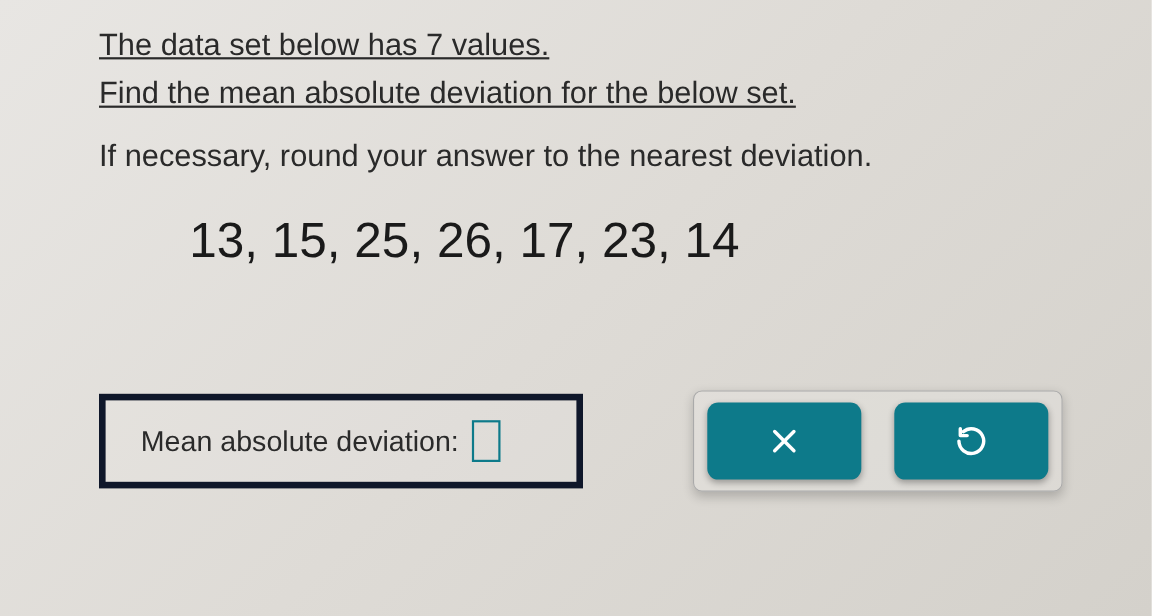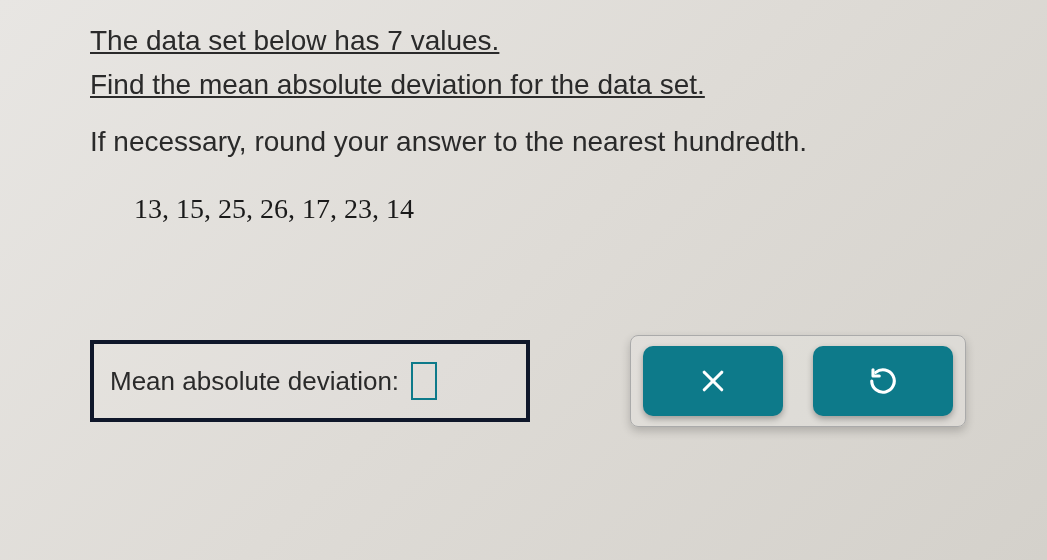--- a/index.html
+++ b/index.html
@@ -27,34 +27,34 @@
       margin-bottom: 2px;
       text-decoration: underline;
     }
     .instruction {
       font-size: 28px;
       color: #2a2a2a;
       margin-top: 18px;
       margin-bottom: 35px;
     }
     .data-set {
-      font-family: Liberation Serif, serif;
-      font-size: 28px;
+      font-family: Liberation Sans, sans-serif;
+      font-size: 45px;
       color: #1a1a1a;
-      margin-left: 44px;
+      margin-left: 82px;
       margin-bottom: 110px;
     }
     .bottom-row {
       display: flex;
       align-items: center;
       gap: 100px;
     }
     .answer-box {
-      border: 4px solid #0f172a;
-      padding: 18px 16px;
+      border: 6px solid #0f172a;
+      padding: 18px 32px;
       display: flex;
       align-items: center;
       gap: 12px;
       background: rgba(255,255,255,0.08);
       min-width: 440px;
     }
     .answer-label {
       font-size: 26px;
       color: #2a2a2a;
     }
@@ -91,24 +91,24 @@
     .action-btn svg {
       width: 30px;
       height: 30px;
     }
   </style>
 </head>
 <body>
 
 <div class="question-text">
   <p>The data set below has 7 values.</p>
-  <p>Find the mean absolute deviation for the data set.</p>
+  <p>Find the mean absolute deviation for the below set.</p>
 </div>
 
-<div class="instruction">If necessary, round your answer to the nearest hundredth.</div>
+<div class="instruction">If necessary, round your answer to the nearest deviation.</div>
 
 <div class="data-set">13, 15, 25, 26, 17, 23, 14</div>
 
 <div class="bottom-row">
   <div class="answer-box">
     <span class="answer-label">Mean absolute deviation:</span>
     <input type="text" class="answer-input" value="" style="">
   </div>
 
   <div class="button-group">

